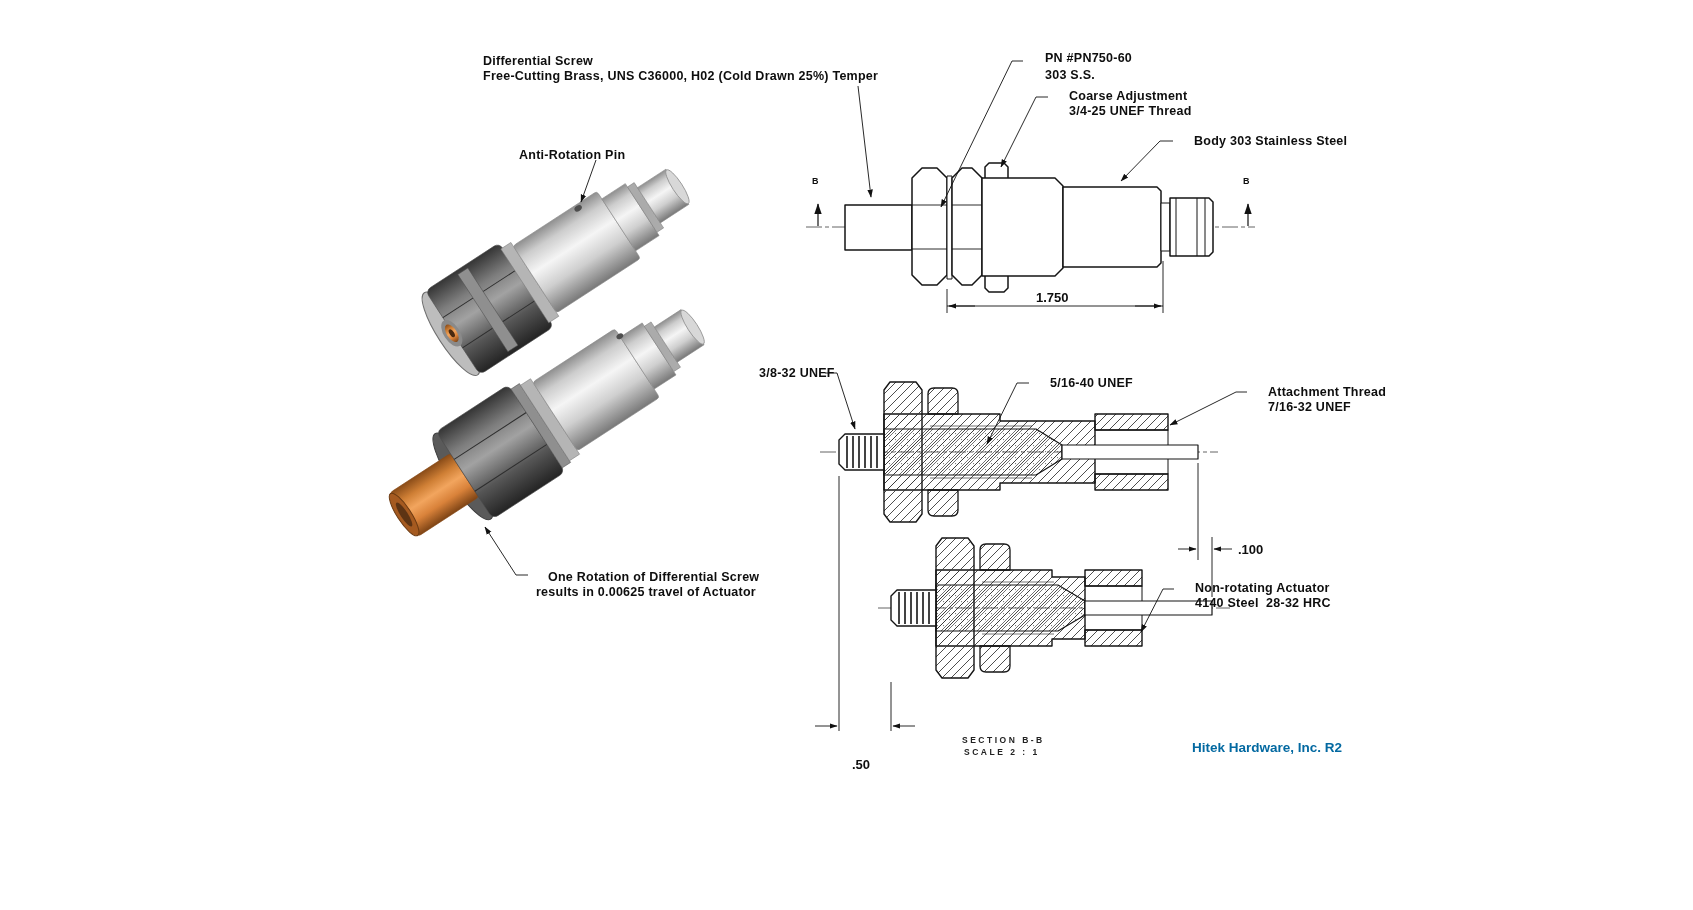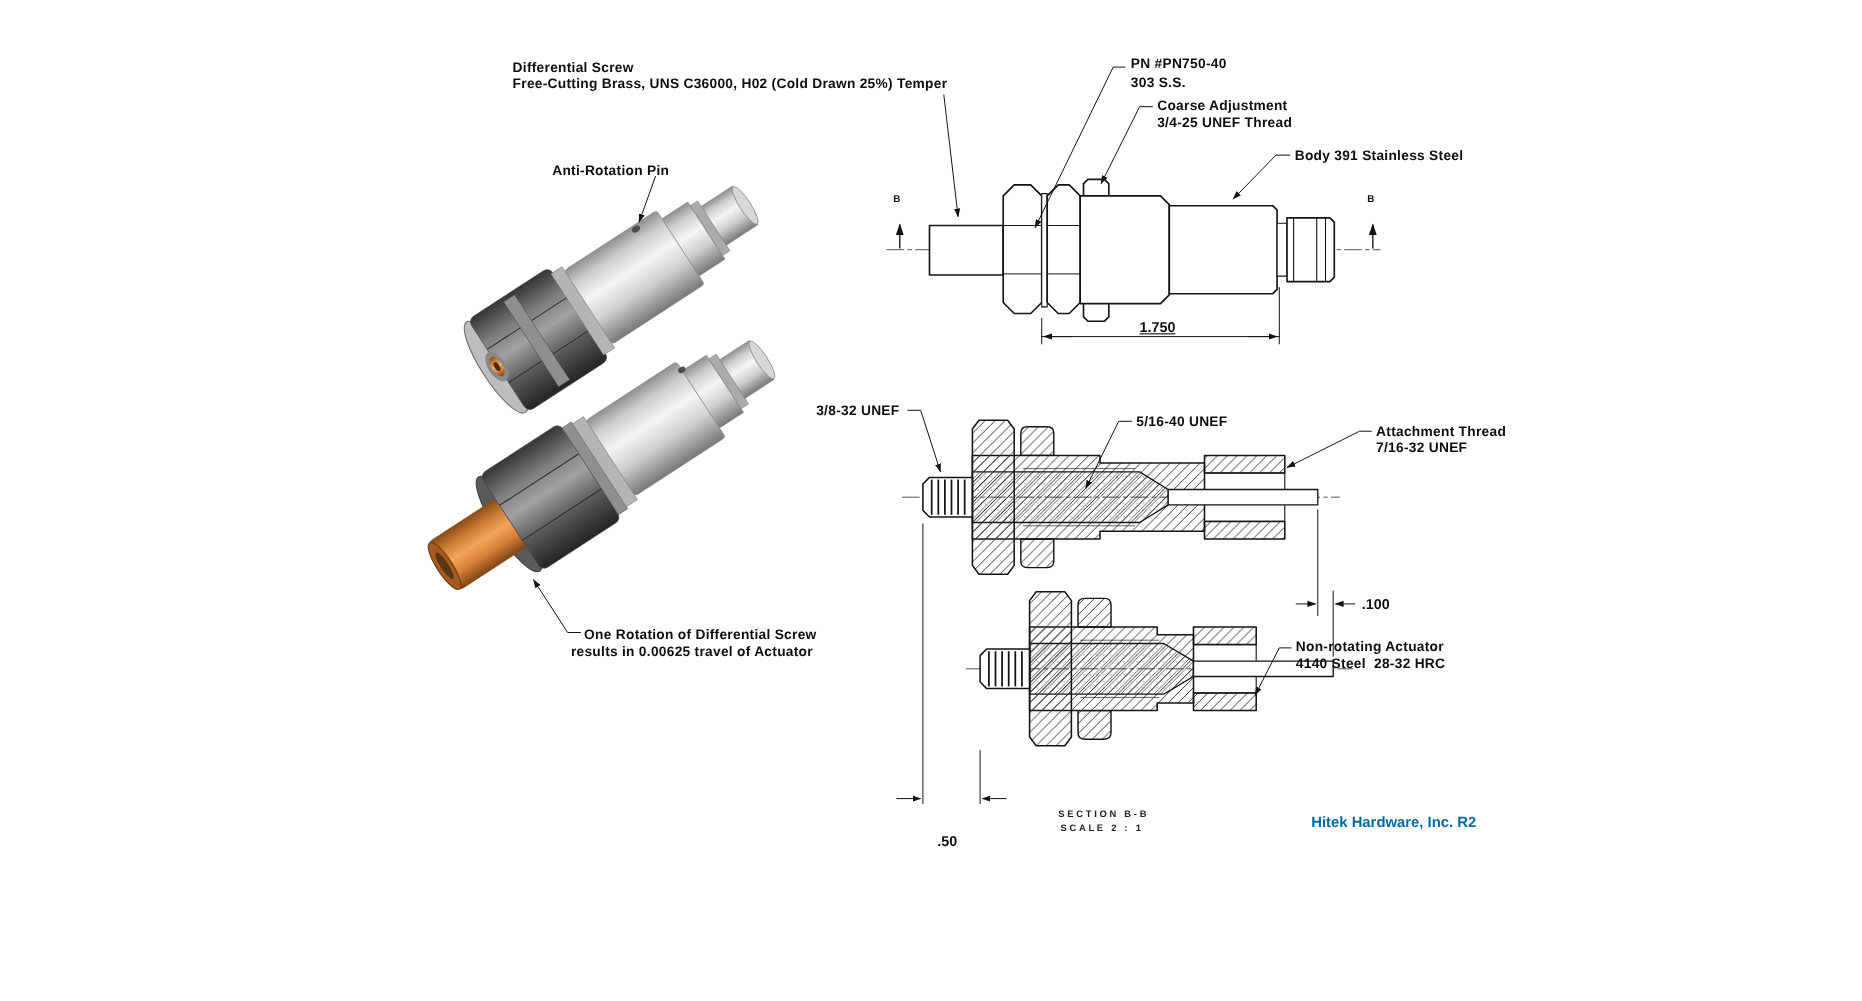--- a/index.html
+++ b/index.html
@@ -1,22 +1,22 @@
 <!DOCTYPE html>
 <html><head>
 <meta charset="utf-8">
 <style>
   html,body{margin:0;padding:0;background:#fff;}
   #stage{position:relative;width:1693px;height:910px;background:#ffffff;overflow:hidden;
          font-family:"Liberation Sans",sans-serif;}
   #cad{position:absolute;left:0;top:0;}
   .lbl{position:absolute;font:bold 12.5px "Liberation Sans",sans-serif;color:#0e0e0e;
-       letter-spacing:.25px;white-space:pre;line-height:14px;}
+       letter-spacing:.25px;white-space:pre;line-height:14px;margin-left:17px;}
   .dimtxt{position:absolute;font:bold 13px "Liberation Sans",sans-serif;color:#0e0e0e;white-space:pre;}
-  .dimfill{background:#fff;padding:0 4px;text-decoration:underline;}
+  .dimfill{background:#fff;padding:0 4px;}
   .marker-b{position:absolute;font:bold 9px "Liberation Sans",sans-serif;color:#0e0e0e;}
   .sec{position:absolute;font:bold 8.5px "Liberation Sans",sans-serif;color:#222;
        letter-spacing:2.5px;white-space:pre;text-align:center;}
   .titleblock{position:absolute;font:bold 13.5px "Liberation Sans",sans-serif;color:#0369a1;white-space:pre;}
 </style>
 </head>
 <body>
 
 <div id="stage">
 
@@ -205,27 +205,27 @@
     <path d="M1174,589 L1163,589 L1141,632" marker-end="url(#arr)"></path>
     <path d="M528,575 L516,575 L485,527" marker-end="url(#arr)"></path>
   </g>
 </svg>
 
   <div class="lbl" style="left:466px;top:54px">Differential Screw</div>
   <div class="lbl" style="left:466px;top:69px">Free-Cutting Brass, UNS C36000, H02 (Cold Drawn 25%) Temper</div>
 
   <div class="lbl" style="left:502px;top:148px">Anti-Rotation Pin</div>
 
-  <div class="lbl" style="left:1028px;top:51px">PN #PN750-40</div>
+  <div class="lbl" style="left:1028px;top:51px">PN #PN750-60</div>
   <div class="lbl" style="left:1028px;top:68px">303 S.S.</div>
 
   <div class="lbl" style="left:1052px;top:89px">Coarse Adjustment</div>
   <div class="lbl" style="left:1052px;top:104px">3/4-25 UNEF Thread</div>
 
-  <div class="lbl" style="left:1177px;top:134px">Body 391 Stainless Steel</div>
+  <div class="lbl" style="left:1177px;top:134px">Body 303 Stainless Steel</div>
 
   <div class="lbl" style="left:742px;top:366px">3/8-32 UNEF</div>
   <div class="lbl" style="left:1033px;top:376px">5/16-40 UNEF</div>
 
   <div class="lbl" style="left:1251px;top:385px">Attachment Thread</div>
   <div class="lbl" style="left:1251px;top:400px">7/16-32 UNEF</div>
 
   <div class="lbl" style="left:1178px;top:581px">Non-rotating Actuator</div>
   <div class="lbl" style="left:1178px;top:596px">4140 Steel  28-32 HRC</div>
 

